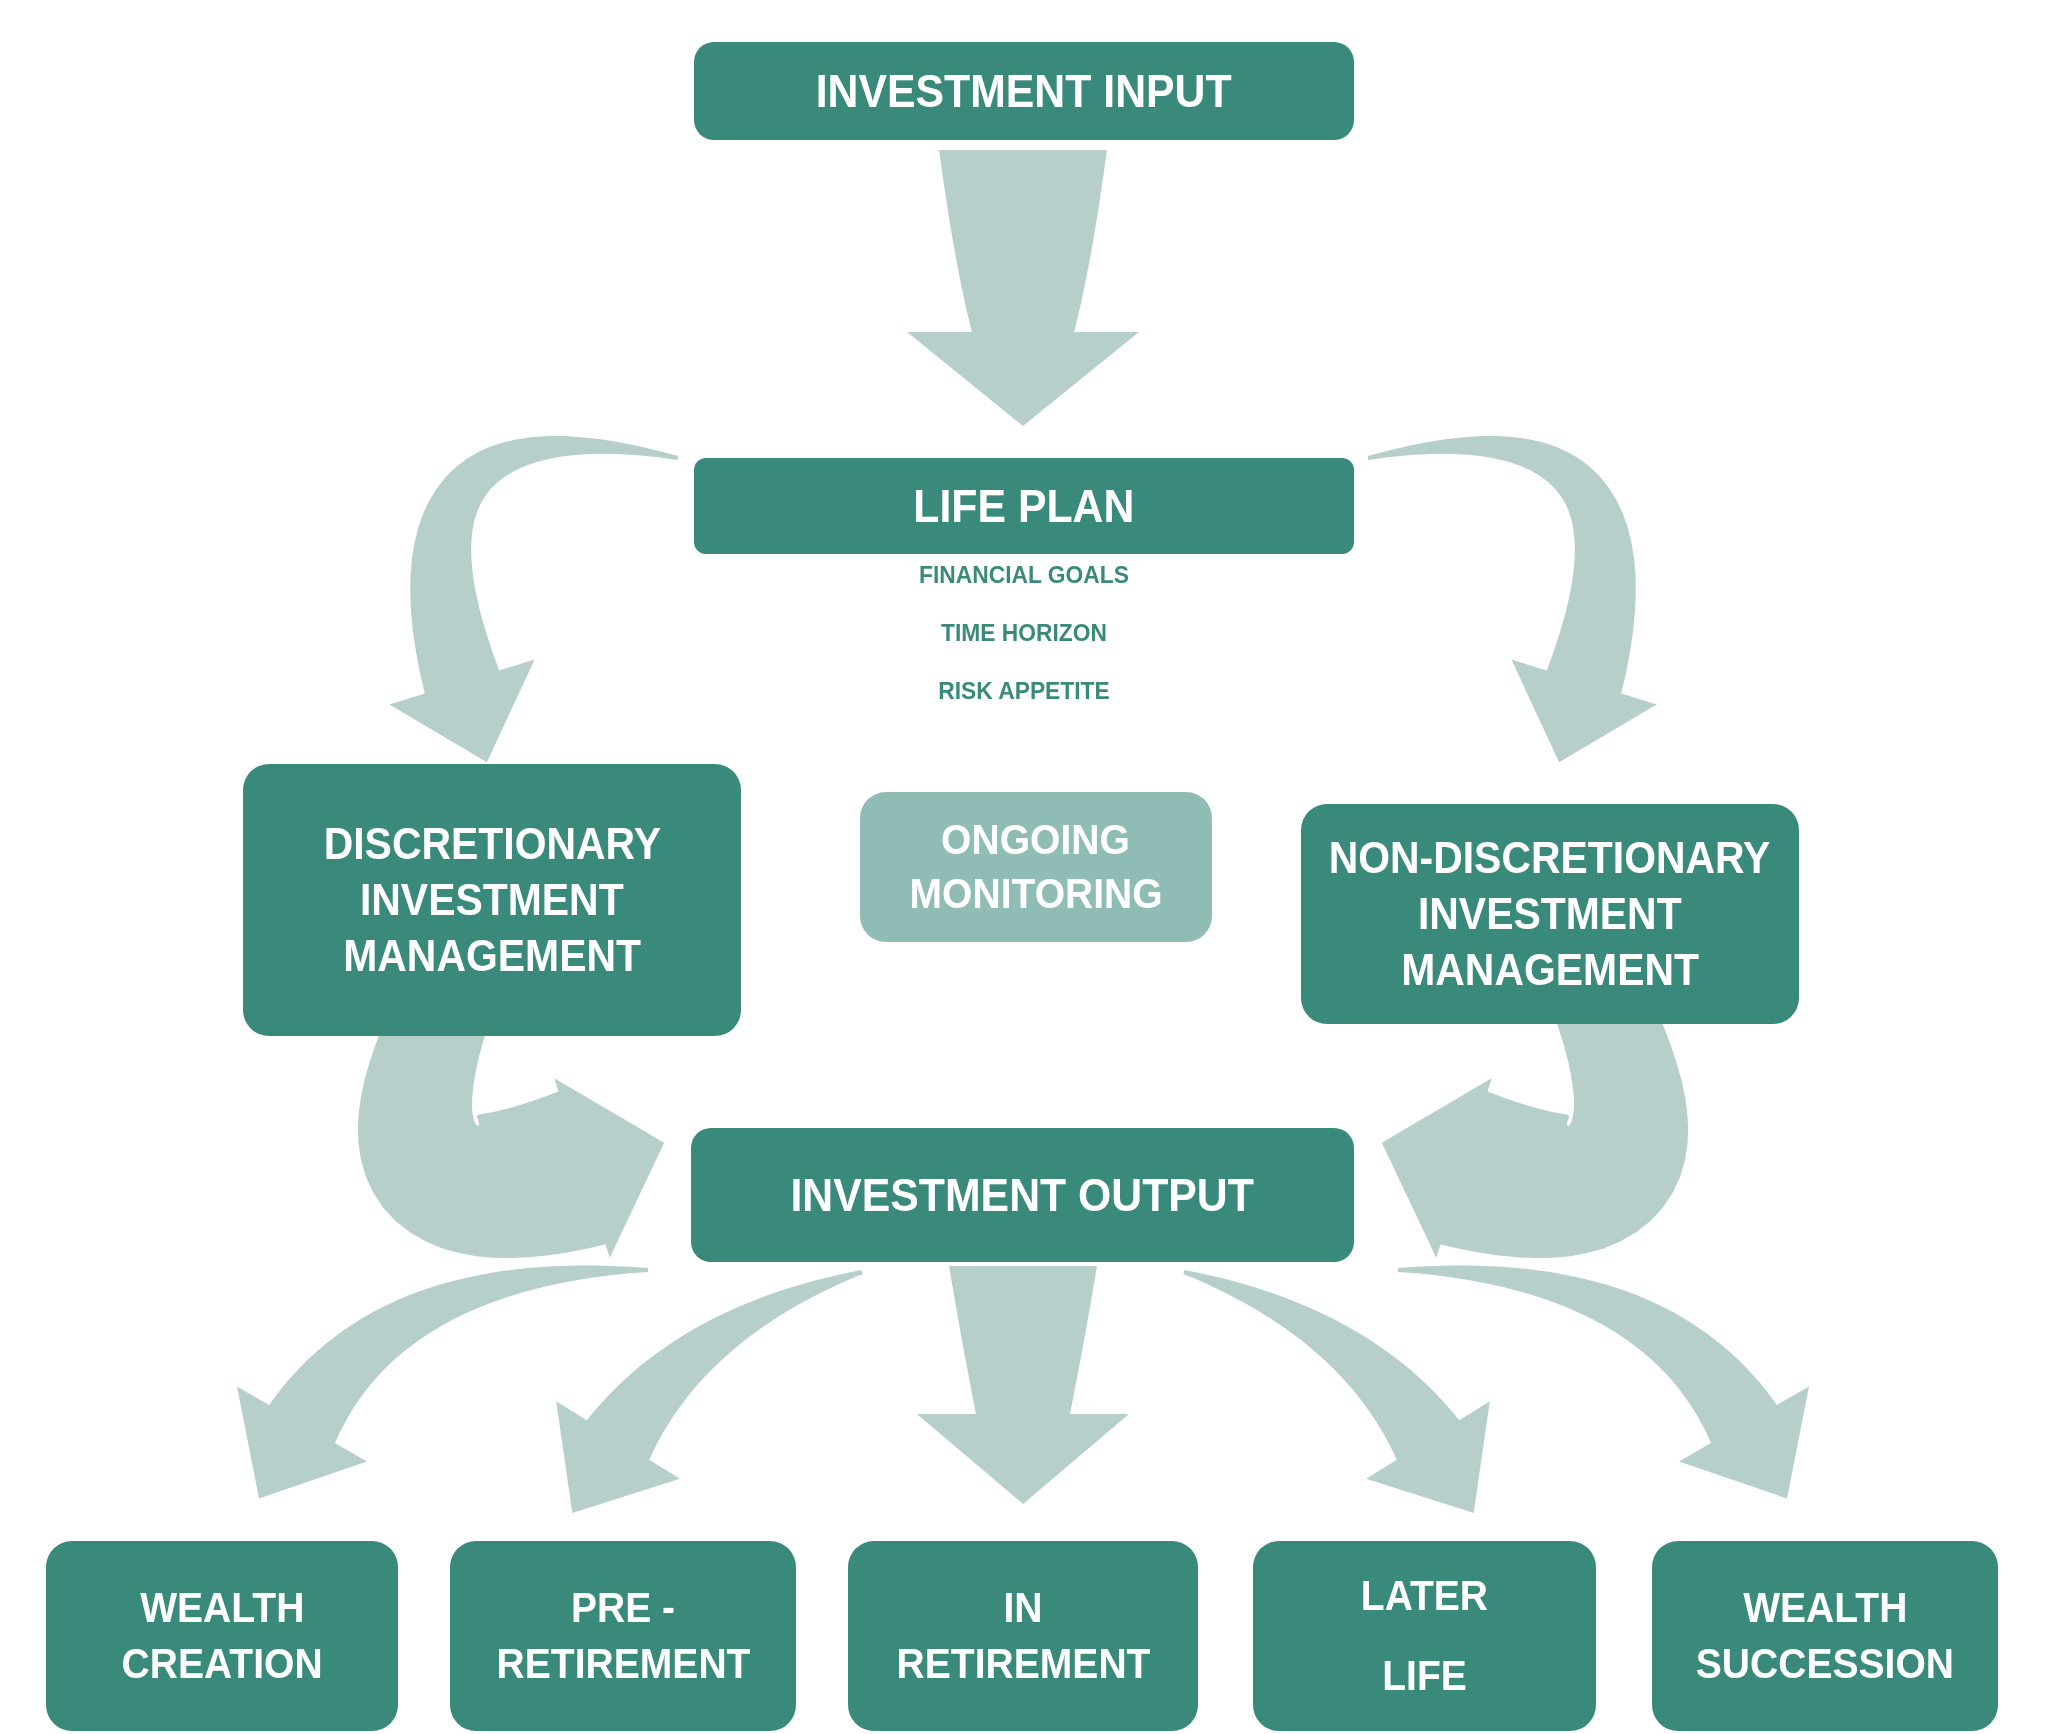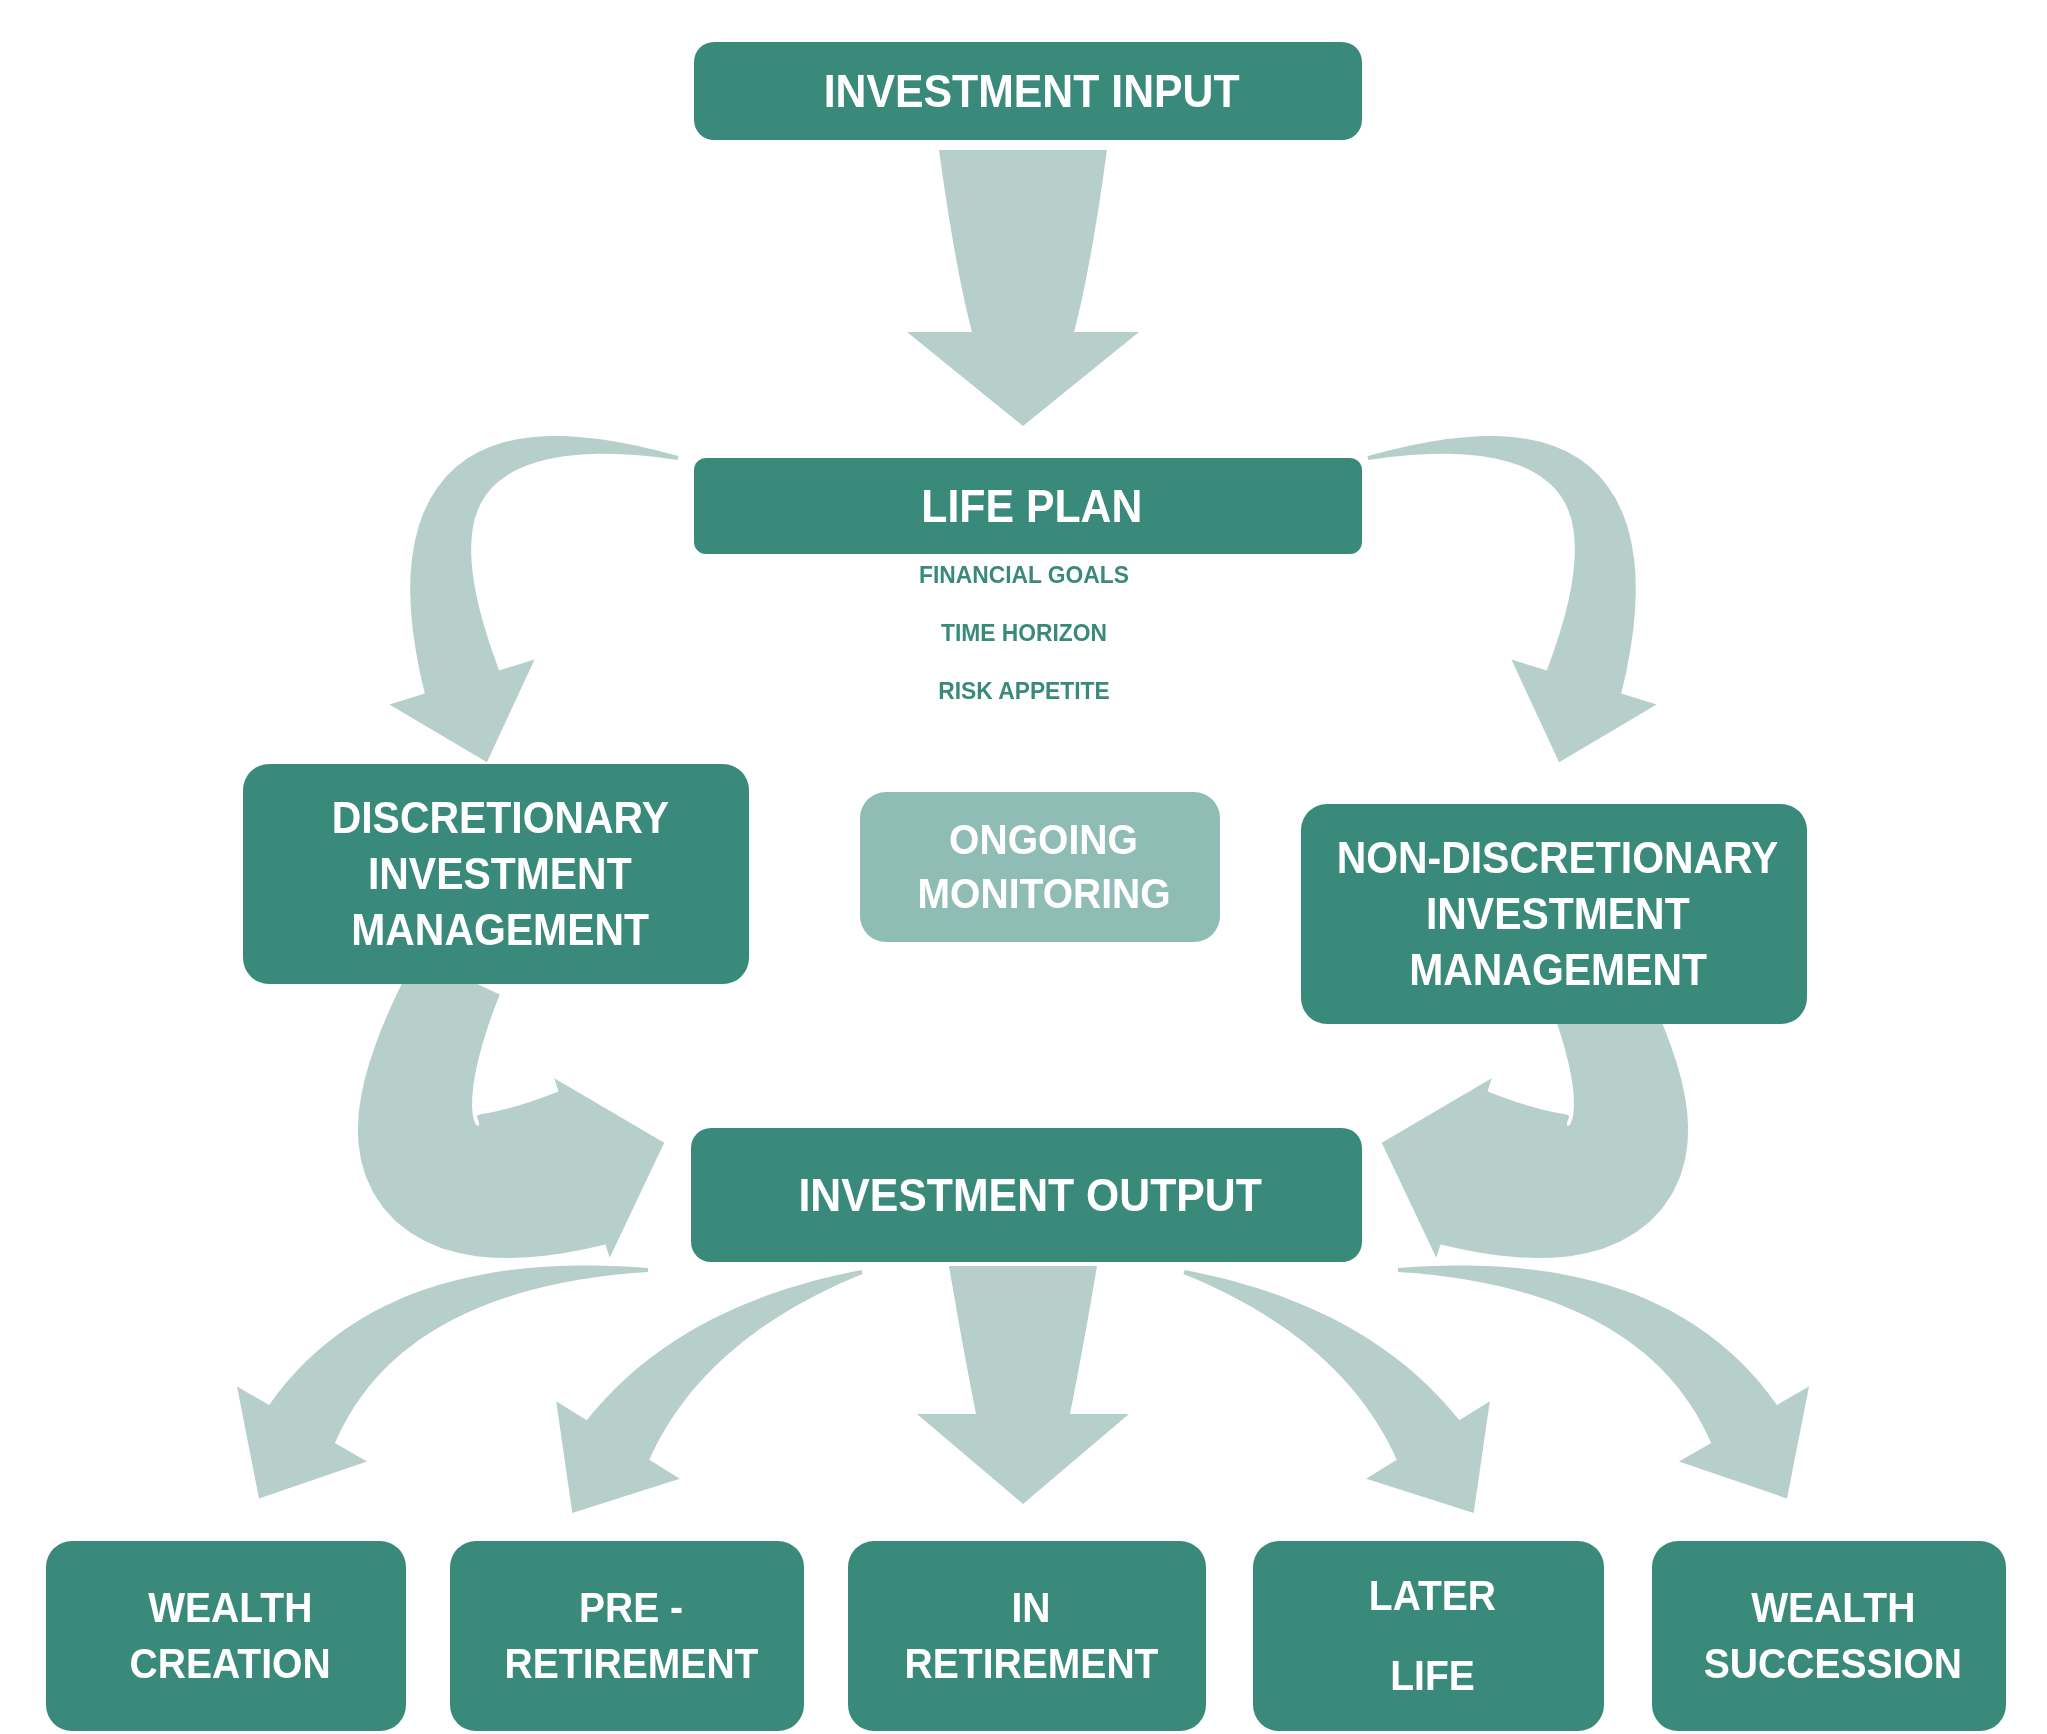--- a/index.html
+++ b/index.html
@@ -9,27 +9,27 @@
     background:var(--background,#fff);
     font-family:"Liberation Sans",sans-serif;
     overflow:hidden;
   }
   svg.arrow-layer{position:absolute;left:0;top:0;z-index:1;}
   .box{
     position:absolute;z-index:2;
     display:flex;flex-direction:column;align-items:center;justify-content:center;
     background:var(--box_fill);
     color:var(--box_text);
-    font-weight:bold;text-align:center;padding-left:8px;
+    font-weight:bold;text-align:center;
   }
   .box .tw{transform:scaleX(0.93);transform-origin:50% 50%;white-space:nowrap;}
   .box span{display:block;}
   .box-input   {left:694px;top:42px;  width:660px;height:98px; border-radius:20px;font-size:46px;}
   .box-lifeplan{left:694px;top:458px; width:660px;height:96px; border-radius:12px;font-size:46px;}
-  .box-dim     {left:243px;top:764px; width:498px;height:220px;border-radius:26px;font-size:44px;line-height:56px;}
+  .box-dim     {left:243px;top:764px; width:498px;height:272px;border-radius:26px;font-size:44px;line-height:56px;}
   .box-monitor {left:860px;top:792px; width:352px;height:150px;border-radius:26px;font-size:42px;line-height:54px;background:var(--monitor_fill);}
   .box-ndim    {left:1301px;top:804px;width:498px;height:220px;border-radius:26px;font-size:44px;line-height:56px;}
   .box-output  {left:691px;top:1128px;width:663px;height:134px;border-radius:20px;font-size:46px;}
   .box-outcome {top:1541px;height:190px;border-radius:26px;font-size:42px;line-height:56px;}
   .box-outcome.o0{left:46px;  width:352px;}
   .box-outcome.o1{left:450px; width:346px;}
   .box-outcome.o2{left:848px; width:350px;}
   .box-outcome.o3{left:1253px;width:343px;gap:24px;}
   .box-outcome.o4{left:1652px;width:346px;}
   .details{

